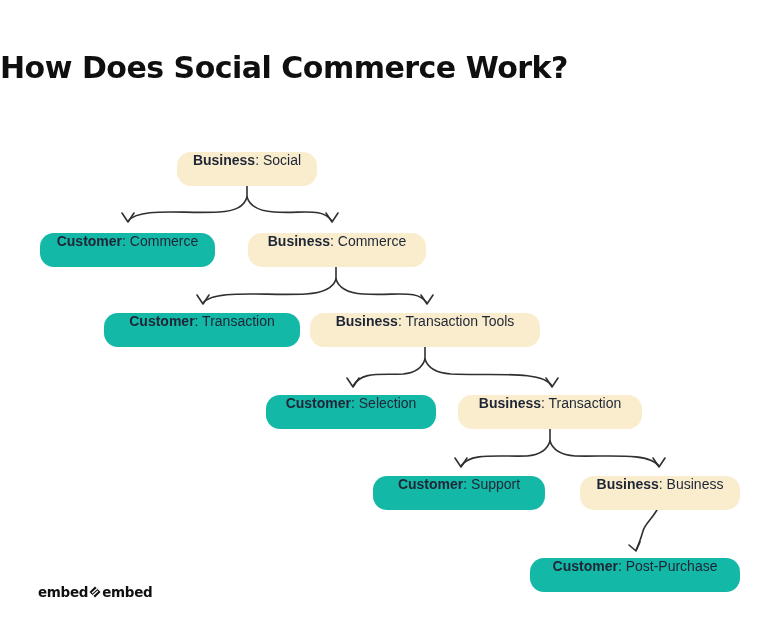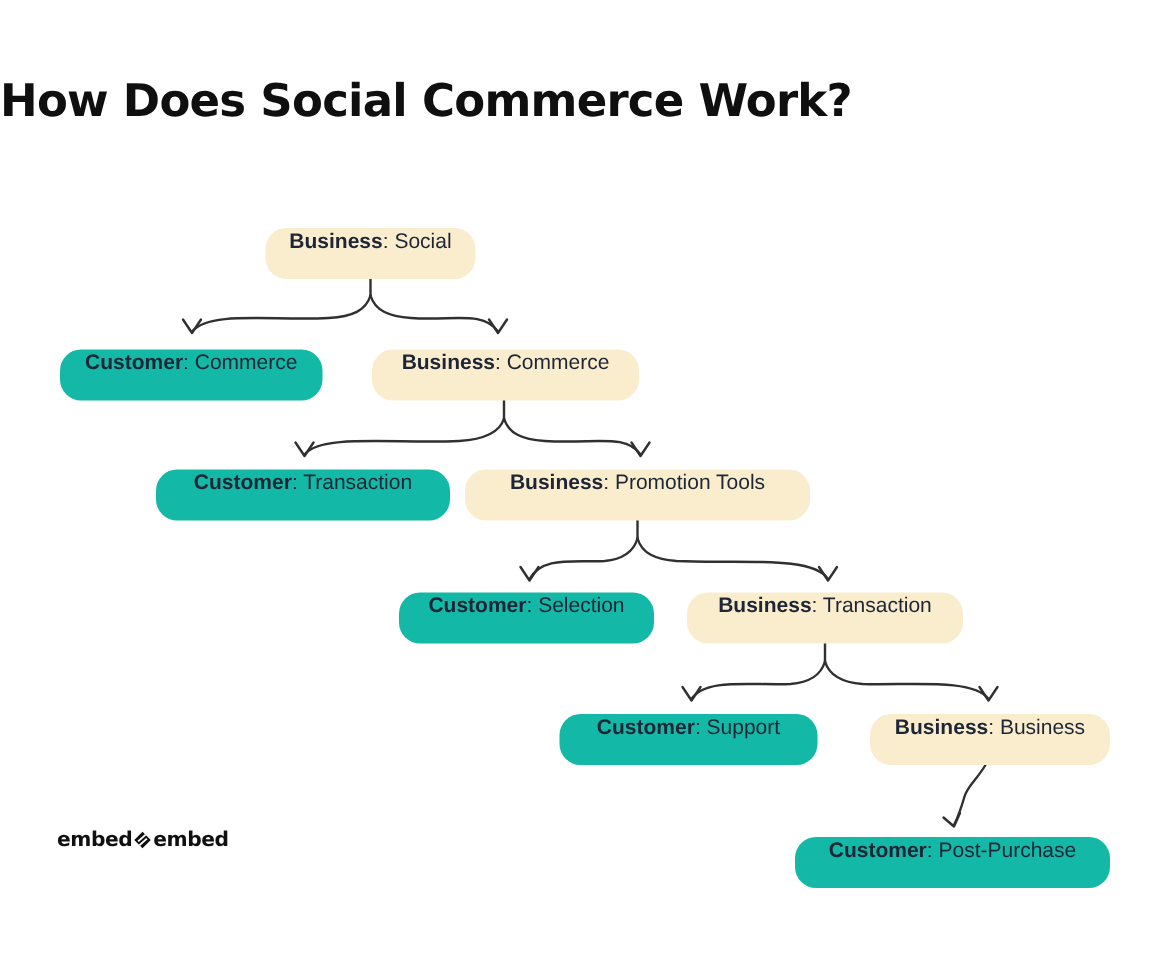--- a/index.html
+++ b/index.html
@@ -66,21 +66,21 @@
   #n4 { left: 310px; top: 313px; width: 230px; }
   #n5 { left: 266px; top: 395px; width: 170px; }
   #n6 { left: 458px; top: 395px; width: 184px; }
   #n7 { left: 373px; top: 476px; width: 172px; }
   #n8 { left: 580px; top: 476px; width: 160px; }
   #n9 { left: 530px; top: 558px; width: 210px; }
 
   .logo {
     position: absolute;
     left: 38px;
-    top: 552px;
+    top: 584px;
     display: flex;
     align-items: center;
     font-family: "DejaVu Sans", "Liberation Sans", sans-serif;
     font-size: 13.5px;
     font-weight: 700;
     letter-spacing: -0.3px;
     color: #101010;
   }
   .logo svg { margin: 0 1px; display: block; }
 </style>
@@ -142,21 +142,21 @@
   <div class="node business" id="n2">
     <span class="actor">Business</span>
       <span>: Commerce</span>
   </div>
   <div class="node customer" id="n3">
     <span class="actor">Customer</span>
       <span>: Transaction</span>
   </div>
   <div class="node business" id="n4">
     <span class="actor">Business</span>
-      <span>: Promotion Tools</span>
+      <span>: Transaction Tools</span>
   </div>
   <div class="node customer" id="n5">
     <span class="actor">Customer</span>
       <span>: Selection</span>
   </div>
   <div class="node business" id="n6">
     <span class="actor">Business</span>
       <span>: Transaction</span>
   </div>
   <div class="node customer" id="n7">

